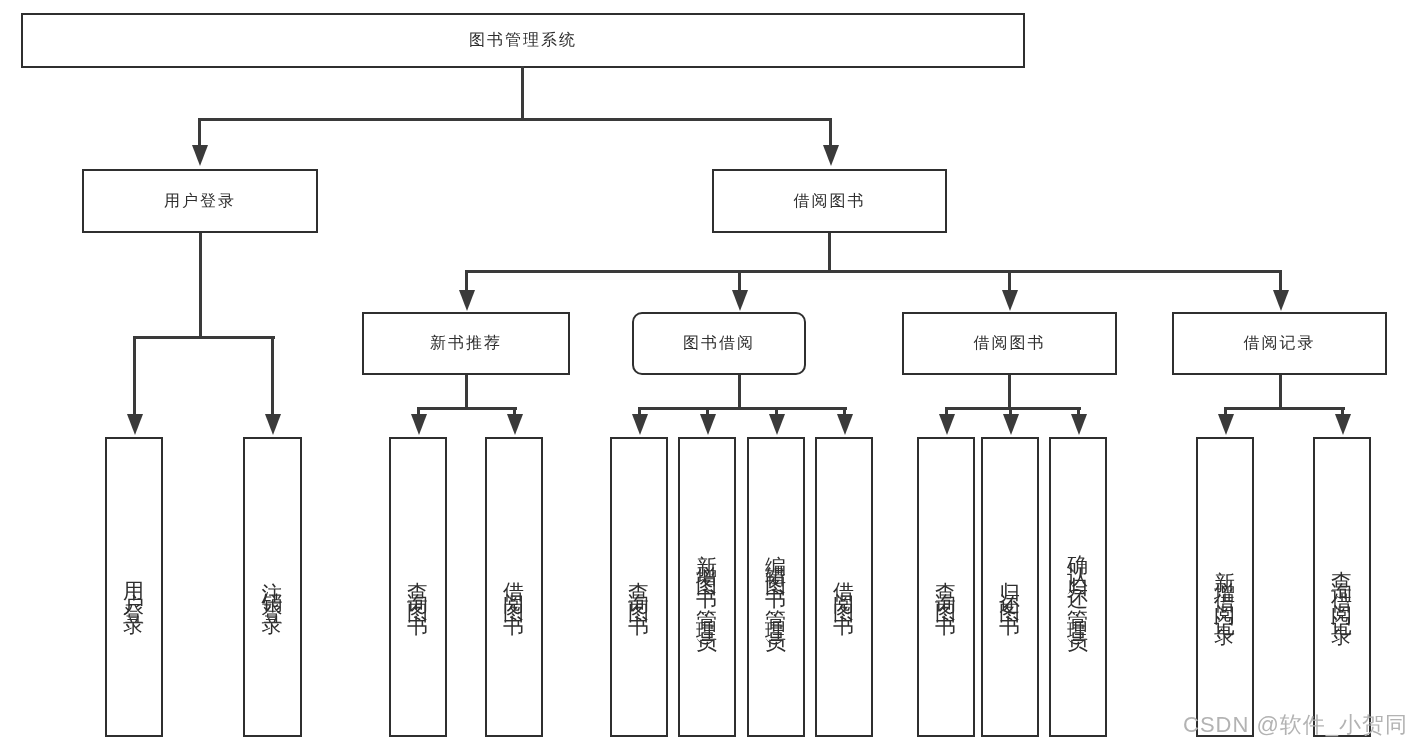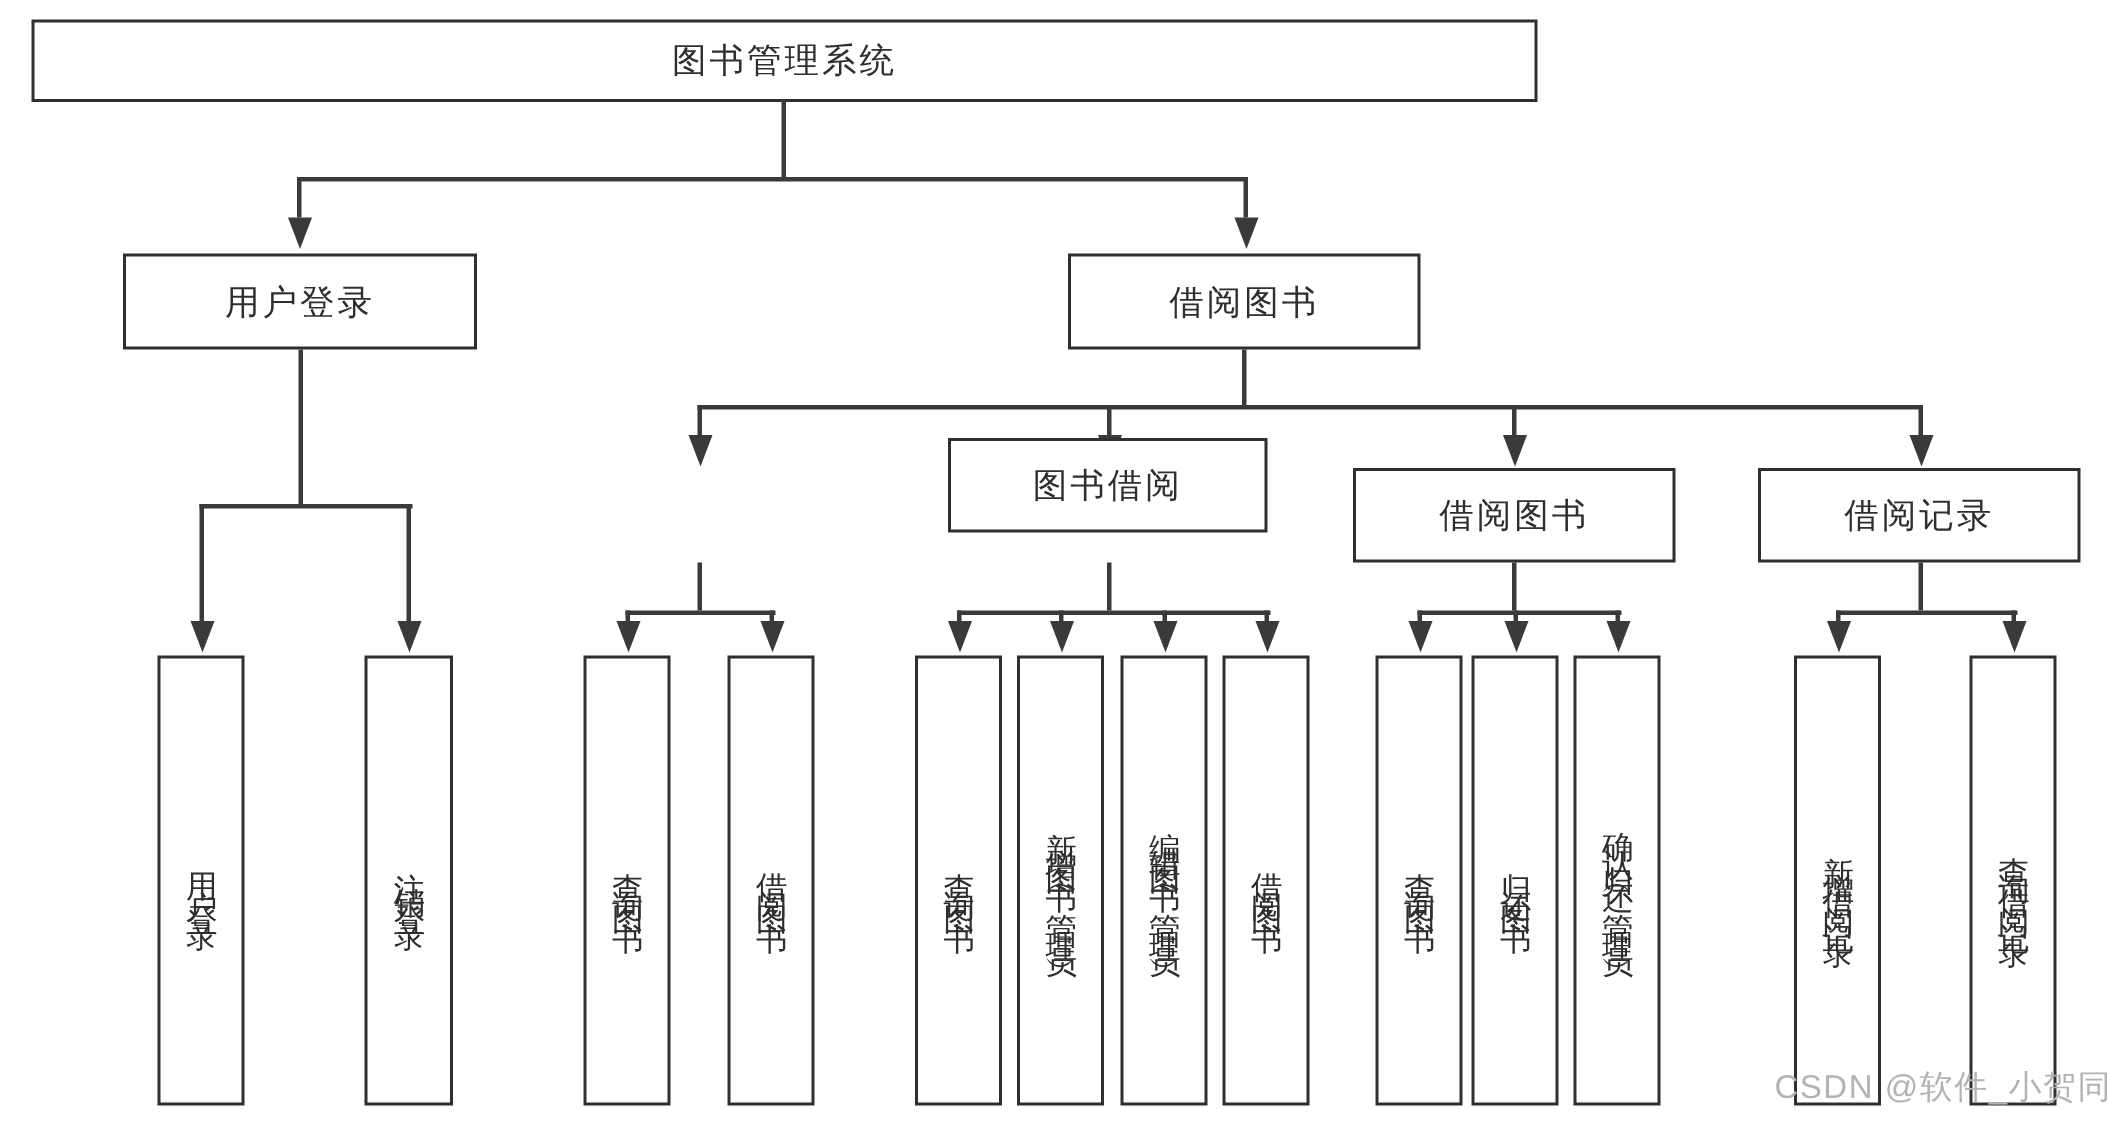--- a/index.html
+++ b/index.html
@@ -4,21 +4,21 @@
 <style>
   html,body{margin:0;padding:0;background:#ffffff;}
   .stage{
     position:relative;width:1405px;height:747px;background:#ffffff;
     font-family:"Liberation Sans","DejaVu Sans",sans-serif;overflow:hidden;
   }
   
   .node{
     position:absolute;box-sizing:border-box;background:#ffffff;
     border:2.5px solid #2f2f2f;display:flex;align-items:center;justify-content:center;
-    font-size:23px;letter-spacing:2px;color:#2e2e2e;
+    font-size:16px;letter-spacing:2px;color:#2e2e2e;
   }
   
   .leaf{
     position:absolute;box-sizing:border-box;background:#ffffff;
     border:2.5px solid #2f2f2f;display:flex;align-items:center;justify-content:center;
   }
   .vtext{
     writing-mode:vertical-rl;text-orientation:mixed;
     font-size:21px;letter-spacing:11px;line-height:1;color:#2e2e2e;white-space:nowrap;
   }
@@ -62,21 +62,24 @@
   <div class="drop" style="left:133px;top:336px;height:78px;"></div>
   <div class="drop" style="left:271px;top:336px;height:78px;"></div>
 
   <div class="vline" style="left:828px;top:233px;height:37px;"></div>
   <div class="hline" style="left:465px;top:270px;width:817px;"></div>
   <div class="drop" style="left:465px;top:270px;height:20px;"></div>
   <div class="drop" style="left:738px;top:270px;height:20px;"></div>
   <div class="drop" style="left:1008px;top:270px;height:20px;"></div>
   <div class="drop" style="left:1279px;top:270px;height:20px;"></div>
 
-  <div class="node" style="left:632px;top:292px;width:213px;height:63px;">
+  <div class="node" style="left:362px;top:312px;width:208px;height:63px;">
+    <span>新书推荐</span>
+  </div>
+  <div class="node" style="left:632px;top:312px;width:174px;height:63px;border-radius:10px;">
     <span>图书借阅</span>
   </div>
   <div class="node" style="left:902px;top:312px;width:215px;height:63px;">
     <span>借阅图书</span>
   </div>
   <div class="node" style="left:1172px;top:312px;width:215px;height:63px;">
     <span>借阅记录</span>
   </div>
 
   <div class="vline" style="left:465px;top:375px;height:32px;"></div>

